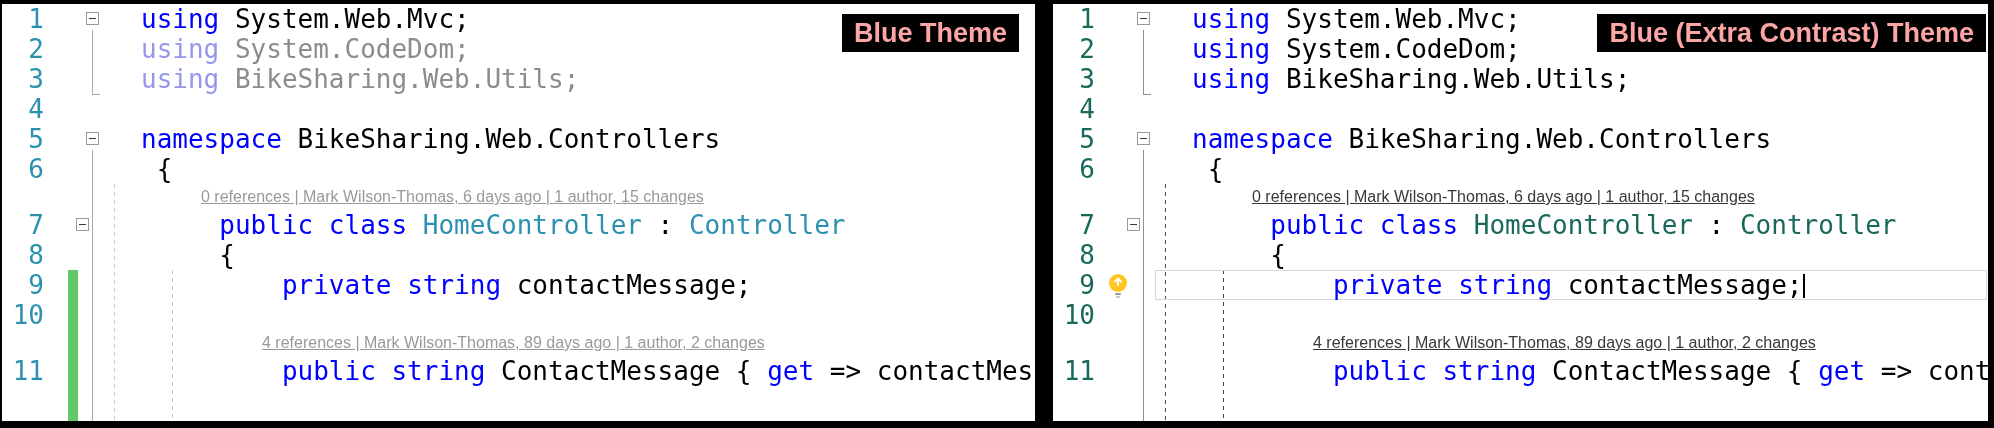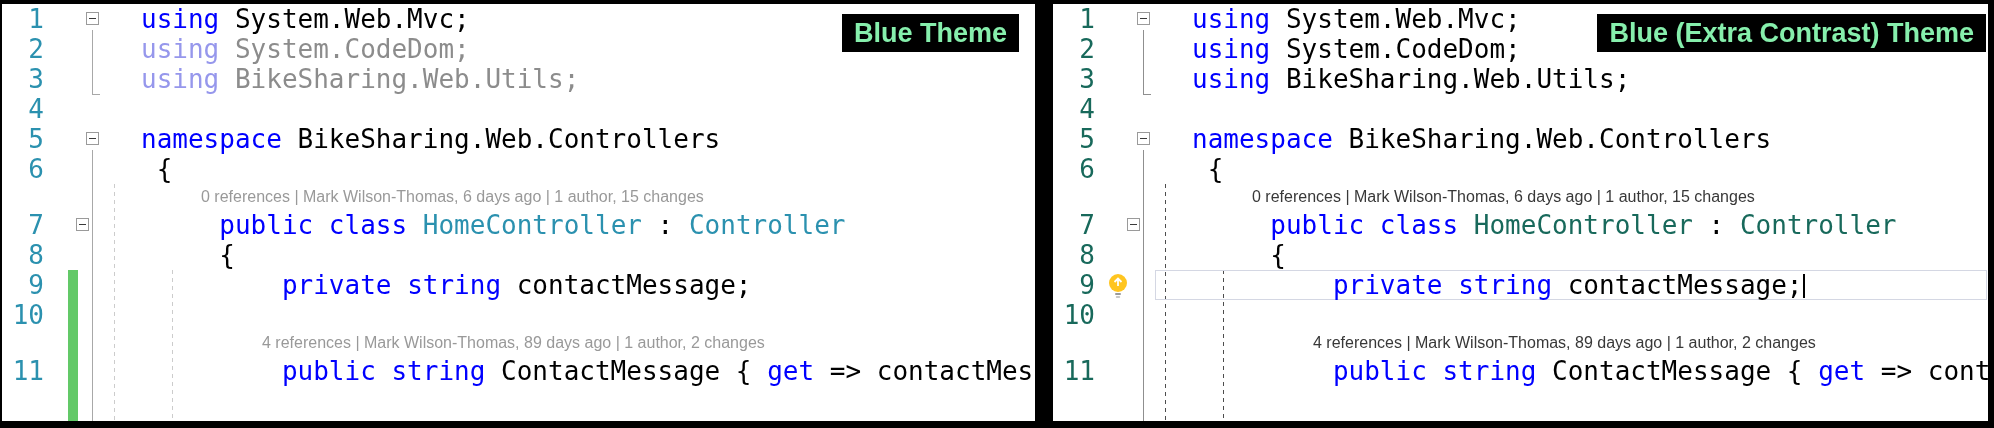--- a/index.html
+++ b/index.html
@@ -21,21 +21,21 @@
   .row.lens { height:26px; line-height:26px; }
   .num {
     flex:none; width:52px; padding-right:10px; text-align:right;
     color:var(--line-number); font-size:26px;
   }
   .chg { flex:none; width:28px; }
   .out { flex:none; width:24px; position:relative; }
   .codecell { flex:1; white-space:pre; overflow:hidden; color:var(--default-text);margin-left:35px; }
   .lenstext {
     font-family:"Liberation Sans", sans-serif; font-size:16px;
-    color:var(--codelens-text); line-height:26px;
+    color:var(--codelens-text); line-height:26px;text-decoration:underline;
   }
   .tk-kw  { color:var(--keyword); }
   .tk-df  { color:var(--default-text); }
   .tk-ty  { color:var(--type-name); }
   .tk-kwf { color:var(--faded-keyword); }
   .tk-dff { color:var(--faded-text); }
 
   .foldbox {
     position:absolute; left:4px; top:8px; width:13px; height:13px;
     border:1px solid #9a9a9a; background:#fff; z-index:3;
@@ -57,21 +57,21 @@
     background:var(--change-bar); z-index:2;
   }
   .curline {
     position:absolute; left:102px; right:1px; top:266px; height:30px;
     border:1px solid var(--caret-line-border); z-index:0;
   }
   .caret { display:inline-block; width:2px; height:24px; background:#000; vertical-align:-4px; }
   .bulb { position:absolute; left:52px; top:268px; width:26px; height:28px; z-index:4; }
 
   .badge {
-    position:absolute; top:10px; background:#000; color:#86efac; z-index:6;
+    position:absolute; top:10px; background:#000; color:#fca5a5; z-index:6;
     font-family:"Liberation Sans", sans-serif; font-weight:bold;
     font-size:27px; line-height:38px; padding:0 12px; white-space:nowrap;
   }
   .badge.bleft  { right:16px; }
   .badge.bright { right:2px; }
 </style>
 </head>
 <body>
 
 <div class="frame">

